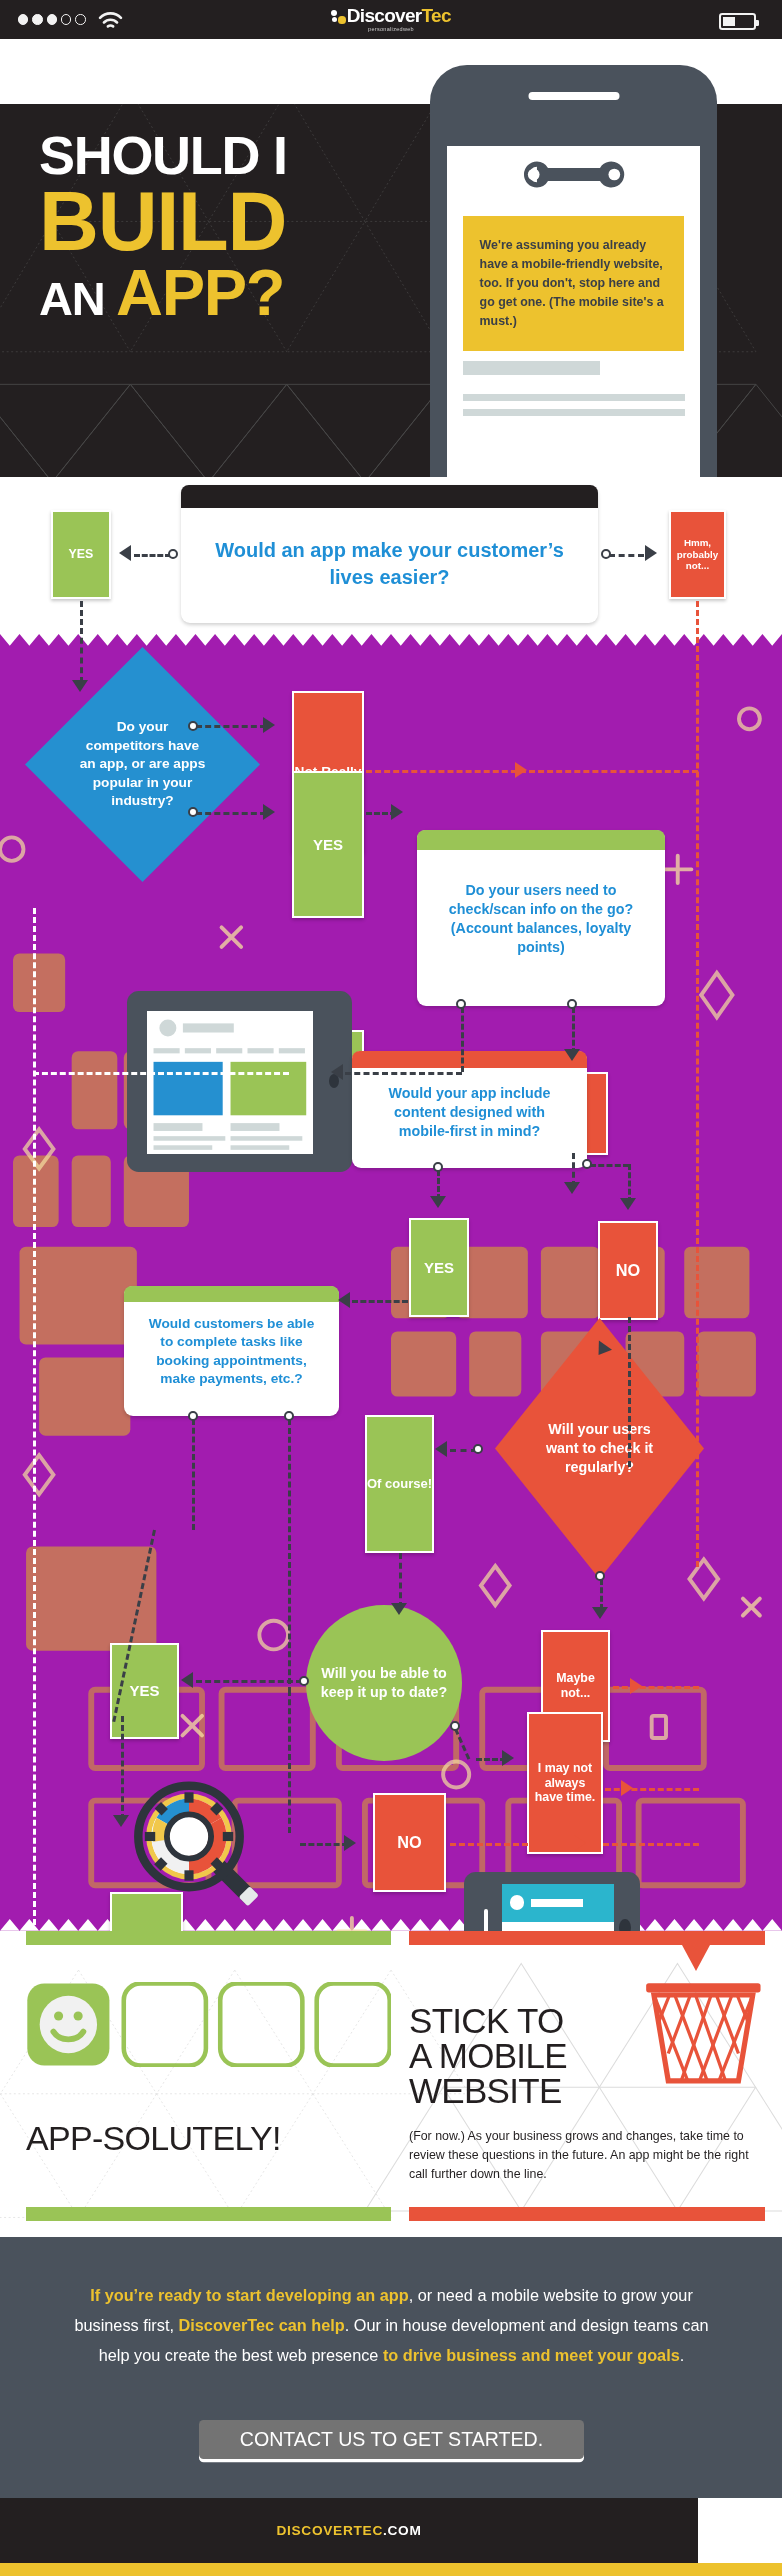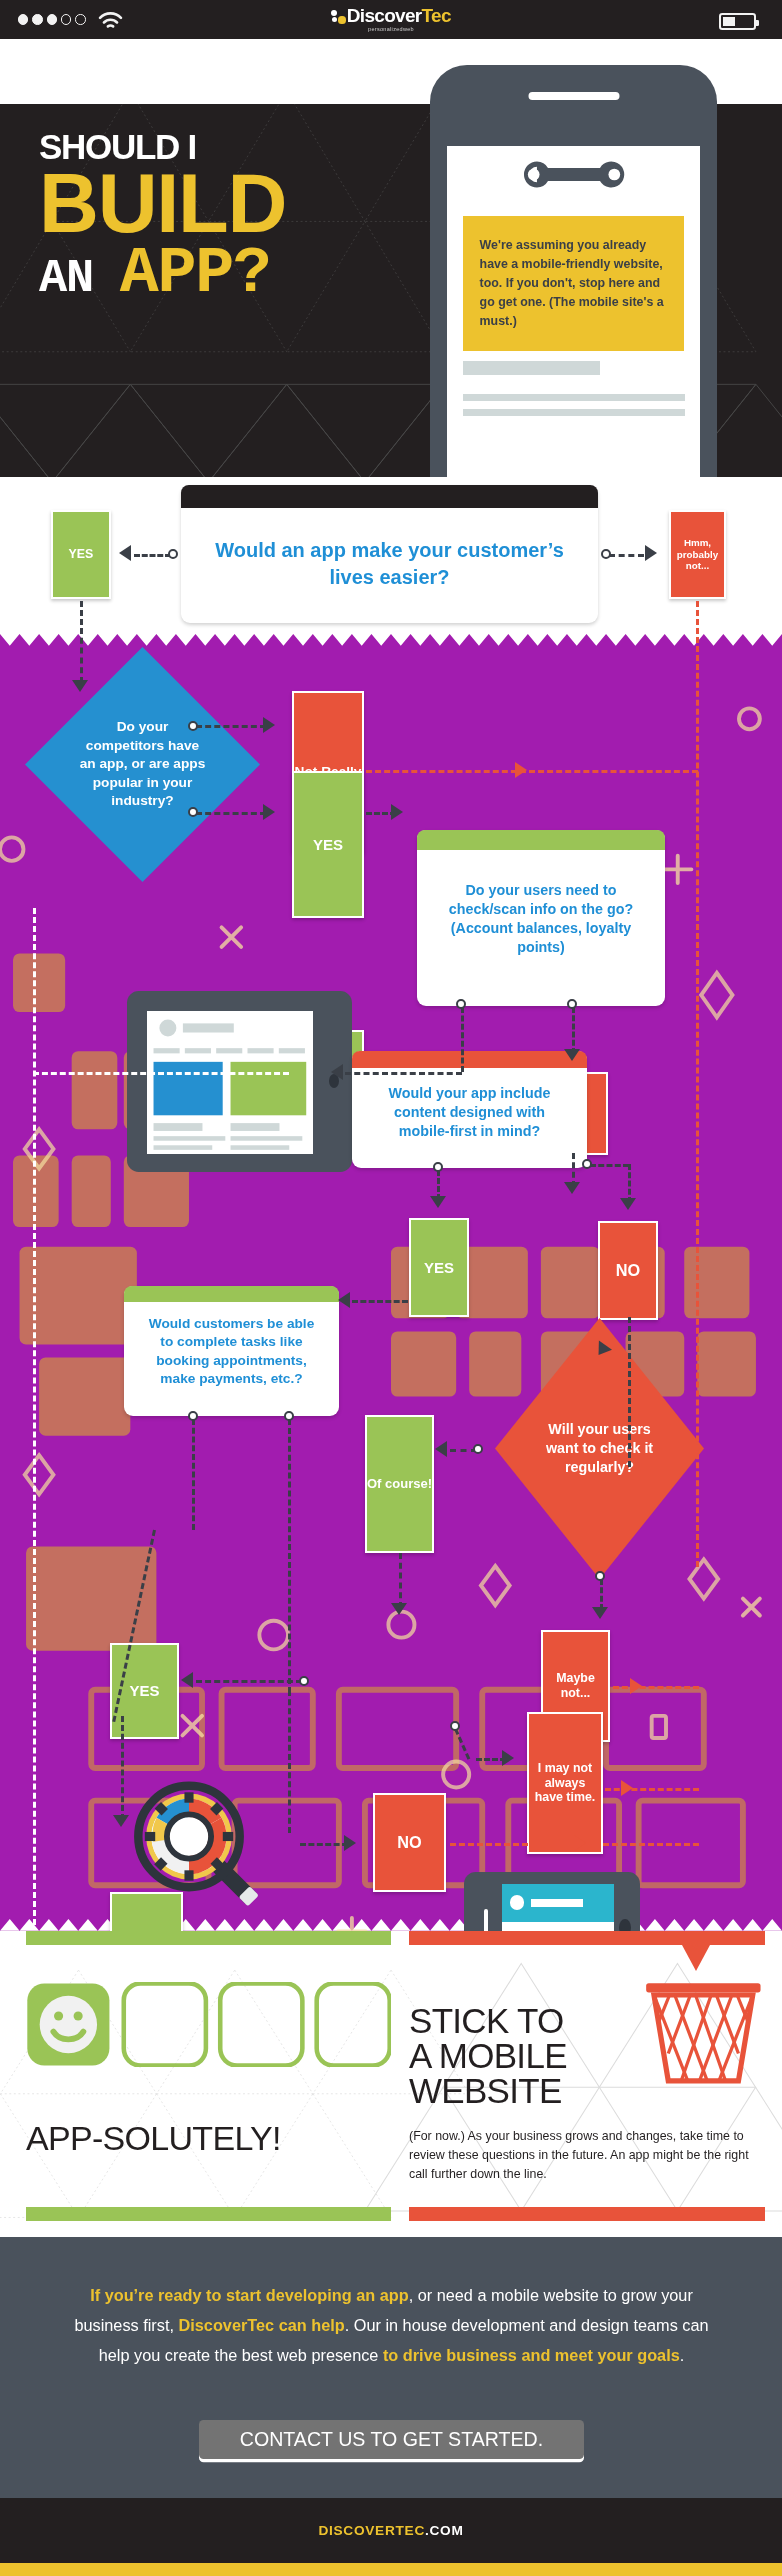--- a/index.html
+++ b/index.html
@@ -34,24 +34,24 @@
   .logo .mark b{ position:absolute; border-radius:50%; display:block; }
   .logo .tag{ display:block; font-size:5.5px; font-weight:normal; color:#cfcfcf;
     letter-spacing:0.3px; margin-top:-1.3px; }
 
   
   #hero{ left:0; top:39px; width:782px; height:438px; background:#fff; }
   #heroDark{ left:0; top:104px; width:782px; height:373px; background:#231f20;
     overflow:hidden; }
   #heroTitle{ left:39px; top:130px; width:417px; }
   #heroTitle div{ font-weight:bold; line-height:.96; letter-spacing:-1.3px; }
-  .h-l1{ font-size:35px; color:#fff; }
+  .h-l1{ font-size:54px; color:#fff; }
   .h-l2{ font-size:83px; color:#edc22e; }
   .h-l3{ font-size:47px; color:#fff; }
-  .h-l3 span{ font-size:65px; color:#edc22e;font-family:Liberation Mono, monospace; }
+  .h-l3 span{ font-size:65px; color:#edc22e; }
 
   
   #phoneHero{ left:430px; top:65px; width:287px; height:412px;
     background:#4a525c; border-radius:37px 37px 0 0; }
   #phoneHero .speaker{ position:absolute; left:50%; transform:translateX(-50%);
     top:27px; width:91px; height:7.8px; background:#fff; border-radius:3.9px; }
   #phoneHero .screen{ position:absolute; left:17px; right:17px; top:81px;
     bottom:0; background:#fff; }
   .wrench{ position:absolute; left:50%; transform:translateX(-50%); top:11.7px; }
   .callout{ position:absolute; left:15.6px; right:15.6px; top:70px; background:#edc22e;
@@ -114,21 +114,21 @@
 
   
   #cta{ left:0; top:2237px; width:782px; height:261px; background:#4a525c; }
   #ctaText{ left:72px; top:43px; width:639px; text-align:center; color:#fff;
     font-size:16.3px; line-height:1.85; }
   #ctaText b{ color:#edc22e; }
   #ctaBtn{ left:199px; top:183px; width:385px; height:39px; background:#737373;
     border-radius:4.6px; color:#fff; font-size:19.6px; display:flex;
     align-items:center; justify-content:center; box-shadow:0 3.3px 0 #fff;
     cursor:pointer; }
-  #footer{ left:0; top:2498px; width:782px; height:65px; background:#231f20;
+  #footer{ left:0; top:2498px; width:698px; height:65px; background:#231f20;
     display:flex; align-items:center; justify-content:center; }
   #footer span{ font-size:13.7px; font-weight:bold; letter-spacing:0.7px; color:#fff; }
   #footer span i{ font-style:normal; color:#edc22e; }
   #footbar{ left:0; top:2563px; width:782px; height:13px; background:#edc22e; }
 </style>
 </head>
 <body>
 
 <div class="abs" id="statusbar">
   <div class="sig-dots">
@@ -401,20 +401,21 @@
   <div class="vline" style="left:399px; top:919px; height:55px;"></div>
   <div class="arrow ad down" style="left:391px; top:969px;"></div>
 
   <div class="dot" style="left:595px; top:937px;"></div>
   <div class="vline" style="left:600px; top:945px; height:31px;"></div>
   <div class="arrow ad down" style="left:592px; top:973px;"></div>
   <div class="abs chip red" style="left:541px; top:996px; width:69px; height:112px; font-size:12.4px;">Maybe not...</div>
   <div class="hline red" style="left:613px; top:1052px; width:86px;"></div>
   <div class="arrow ar right red" style="left:630px; top:1044px;"></div>
 
+  <div class="abs ellipse" style="left:306px; top:971px; width:156px; height:156px; font-size:14.3px;">Will you be able to keep it up to date?</div>
 
   <div class="dot" style="left:299px; top:1042px;"></div>
   <div class="hline" style="left:196px; top:1046px; width:106px;"></div>
   <div class="arrow ar left" style="left:181px; top:1038px;"></div>
   <div class="abs chip green" style="left:110px; top:1009px; width:69px; height:96px; font-size:15px;">YES</div>
 
   <div class="dot" style="left:450px; top:1087px;"></div>
   <div class="vline" style="left:454px; top:1095px; height:33px; transform:rotate(-24deg); transform-origin:top;"></div>
   <div class="hline" style="left:476px; top:1124px; width:30px;"></div>
   <div class="arrow ar right" style="left:502px; top:1116px;"></div>

